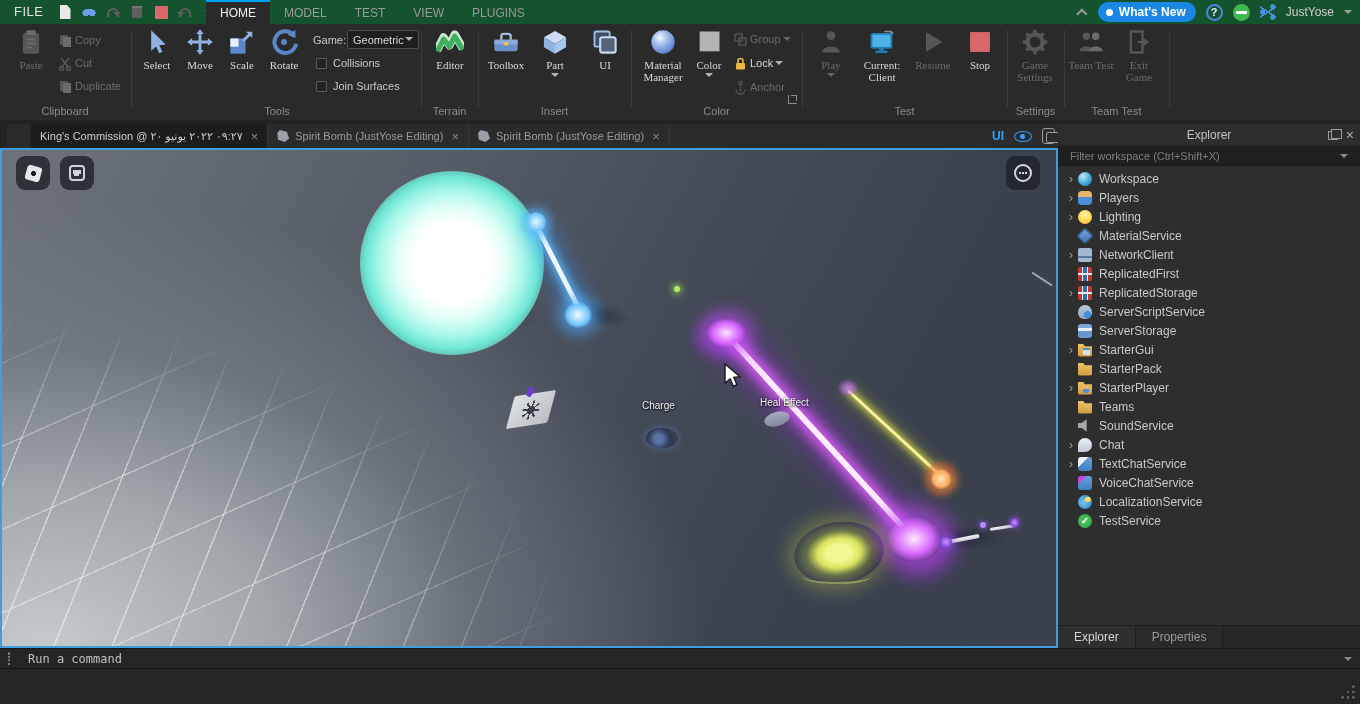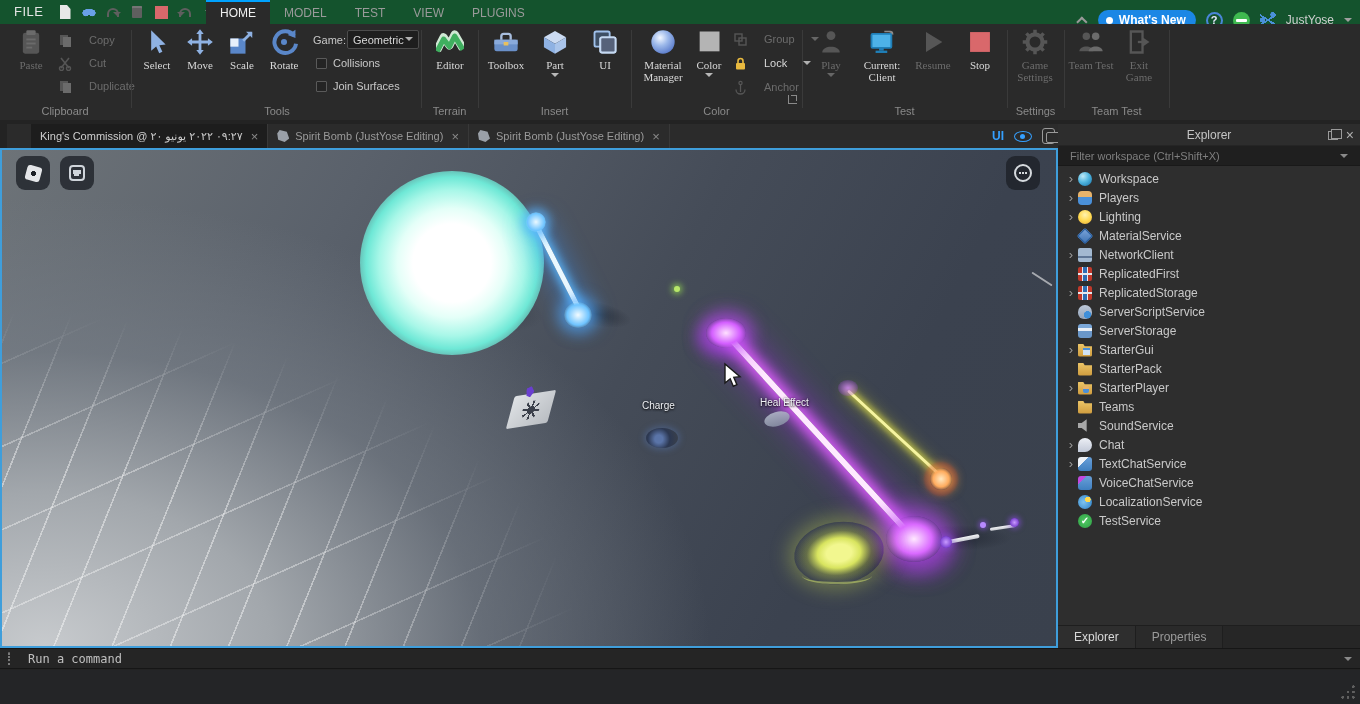--- a/index.html
+++ b/index.html
@@ -21,21 +21,21 @@
                 linear-gradient(#6aa0e8,#6aa0e8) 50% 20%/6px 3px no-repeat; }
   .qa-arrow { width:12px; height:9px; border:2px solid #5f5f5f; border-bottom:none; border-radius:10px 10px 0 0; position:relative; }
   .qa-arrow.fwd::after { content:""; position:absolute; right:-4px; bottom:-3px; border:4px solid transparent; border-top-color:#5f5f5f; }
   .qa-arrow.back::after { content:""; position:absolute; left:-4px; bottom:-3px; border:4px solid transparent; border-top-color:#5f5f5f; }
   .qa-paste { width:10px; height:12px; background:#5f5f5f; border-radius:1px; box-shadow:inset 0 2px 0 #757575; }
   .qa-stop { width:13px; height:13px; background:#d9686b; }
   .qa-caret { width:0; height:0; border:4px solid transparent; border-top-color:#9f9f9f; margin-top:4px; }
   .mtabs { position:absolute; left:206px; top:0; height:24px; display:flex; }
   .mtab { height:24px; padding:4px 14px; display:flex; align-items:center; font-size:12px; color:#9a9a9a; border-top:2px solid transparent; cursor:default; }
   .mtab.active { background:#2a2a2a; color:#f0f0f0; border-top:2px solid #00a2ff; }
-  .mb-right { position:absolute; right:8px; top:0; height:24px; display:flex; align-items:center; gap:10px;margin-top:8px; }
+  .mb-right { position:absolute; right:8px; top:0; height:24px; display:flex; align-items:center; gap:10px; }
   .collapse-chev { width:8px; height:8px; border-top:2px solid #9a9a9a; border-left:2px solid #9a9a9a; transform:rotate(45deg) translateY(3px); }
   .whatsnew { height:20px; background:#1b87e5; border-radius:10px; display:flex; align-items:center; padding:0 10px 0 8px; gap:6px; color:#fff; font-size:12px; font-weight:bold; }
   .wn-dot { width:7px; height:7px; border-radius:50%; background:#fff; }
   .help-ic { width:17px; height:17px; border-radius:50%; border:2px solid #4a86d9; color:#e8e8ff; font-size:11px; font-weight:bold; display:flex; align-items:center; justify-content:center; }
   .presence-ic { width:17px; height:17px; border-radius:50%; background:#3fb950; position:relative; }
   .presence-ic::after { content:""; position:absolute; left:3px; right:3px; top:7px; height:3px; background:#fff; border-radius:1px; }
   .share-ic { width:16px; height:16px;
     background: radial-gradient(circle 2.6px at 15% 50%, #4a90d9 0 2.4px, transparent 2.6px),
                 radial-gradient(circle 2.6px at 80% 16%, #4a90d9 0 2.4px, transparent 2.6px),
                 radial-gradient(circle 2.6px at 80% 84%, #4a90d9 0 2.4px, transparent 2.6px),
@@ -46,21 +46,21 @@
   
   .ribbon { position:absolute; top:24px; left:0; right:0; height:96px; background:#2a2a2a; }
   .vsep { position:absolute; top:6px; height:78px; width:1px; background:#3a3a3a; }
   .grplabel { position:absolute; bottom:3px; font-size:11px; color:#8a8a8a; text-align:center; }
   .rbtn { position:absolute; top:4px; width:46px; display:flex; flex-direction:column; align-items:center; cursor:default;font-family:Liberation Serif, serif; }
   .rbtn svg { width:28px; height:28px; }
   .rbtn .lbl { font-size:11px; color:#d8d8d8; text-align:center; line-height:12px; margin-top:3px; }
   .rbtn.dis .lbl { color:#6c6c6c; }
   .carety { width:0; height:0; border:4px solid transparent; border-top-color:#b8b8b8; margin-top:2px; }
   .rbtn.dis .carety { border-top-color:#666; }
-  .mini { position:absolute; height:20px; display:flex; align-items:center; gap:16px; font-size:11px; color:#d8d8d8; cursor:default; }
+  .mini { position:absolute; height:20px; display:flex; align-items:center; gap:2px; font-size:11px; color:#d8d8d8; cursor:default; }
   .mini.dis { color:#6c6c6c; }
   .mini svg { width:15px; height:15px; }
   .mode-lbl { position:absolute; left:313px; top:10px; font-size:11px; color:#c8c8c8; }
   .mode-dd { position:absolute; left:347px; top:6px; width:72px; height:19px; background:#1e1e1e; border:1px solid #4c4c4c; border-radius:2px; display:flex; align-items:center; justify-content:space-between; padding:0 5px; font-size:11px; color:#d8d8d8; }
   .mode-dd .dd-caret { margin-top:3px; border-top-color:#b0b0b0; }
   .chkrow { position:absolute; display:flex; align-items:center; gap:6px; font-size:11px; color:#c8c8c8; }
   .chkbox { width:11px; height:11px; background:#242424; border:1px solid #5a5a5a; border-radius:1px; }
   .launcher { position:absolute; width:9px; height:9px; border-left:1px solid #8a8a8a; border-bottom:1px solid #8a8a8a; }
   .launcher::after { content:""; position:absolute; right:0px; top:0px; width:5px; height:5px; border-right:1px solid #8a8a8a; border-top:1px solid #8a8a8a; }
   

